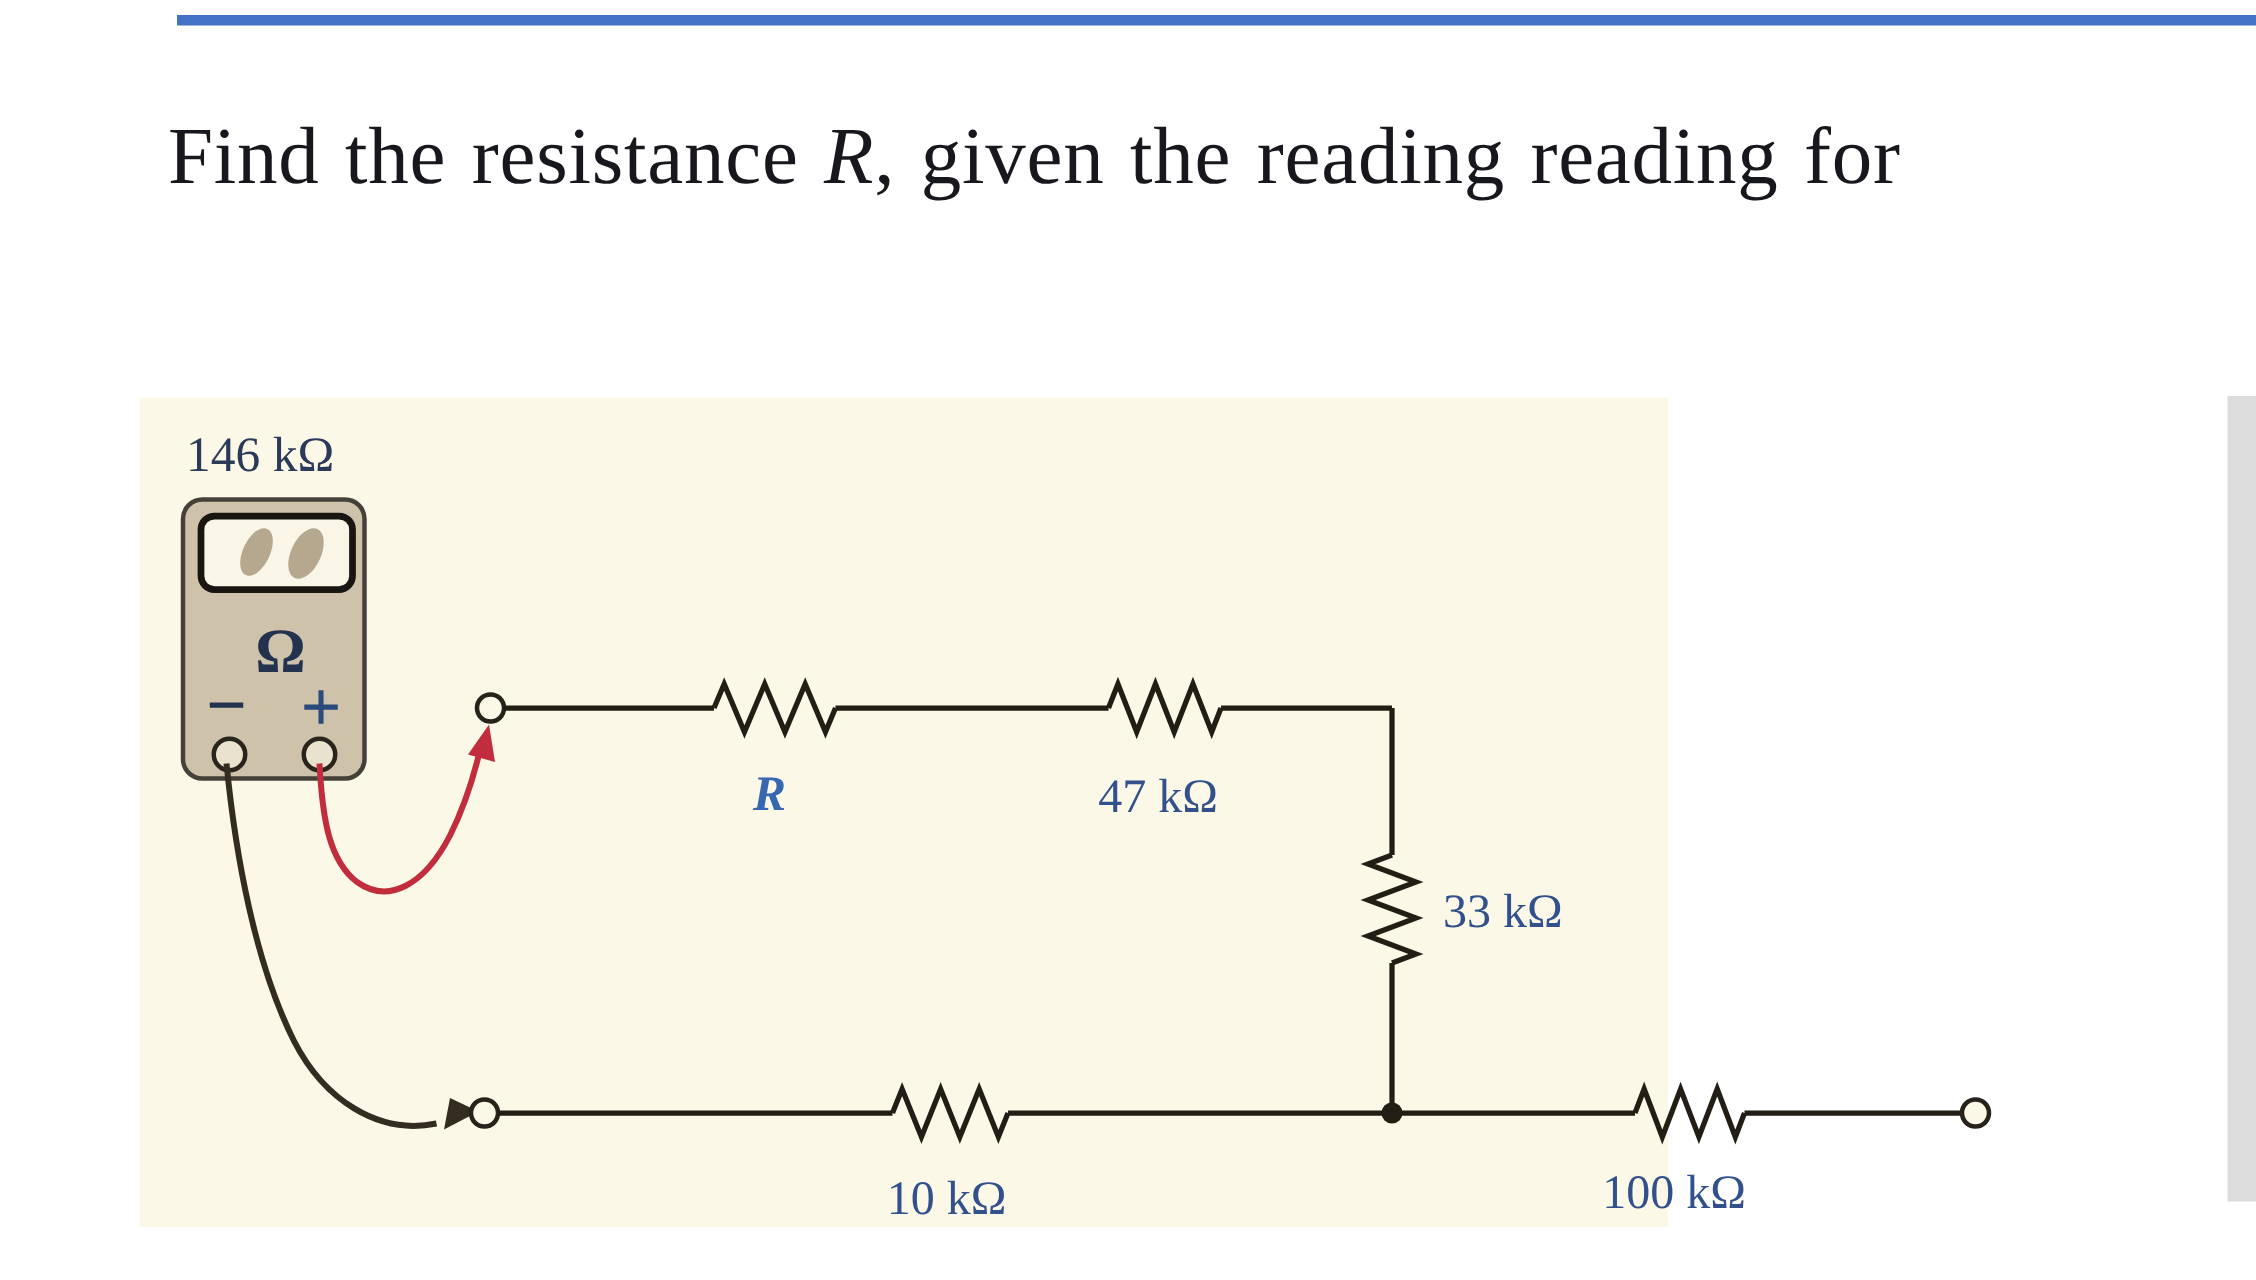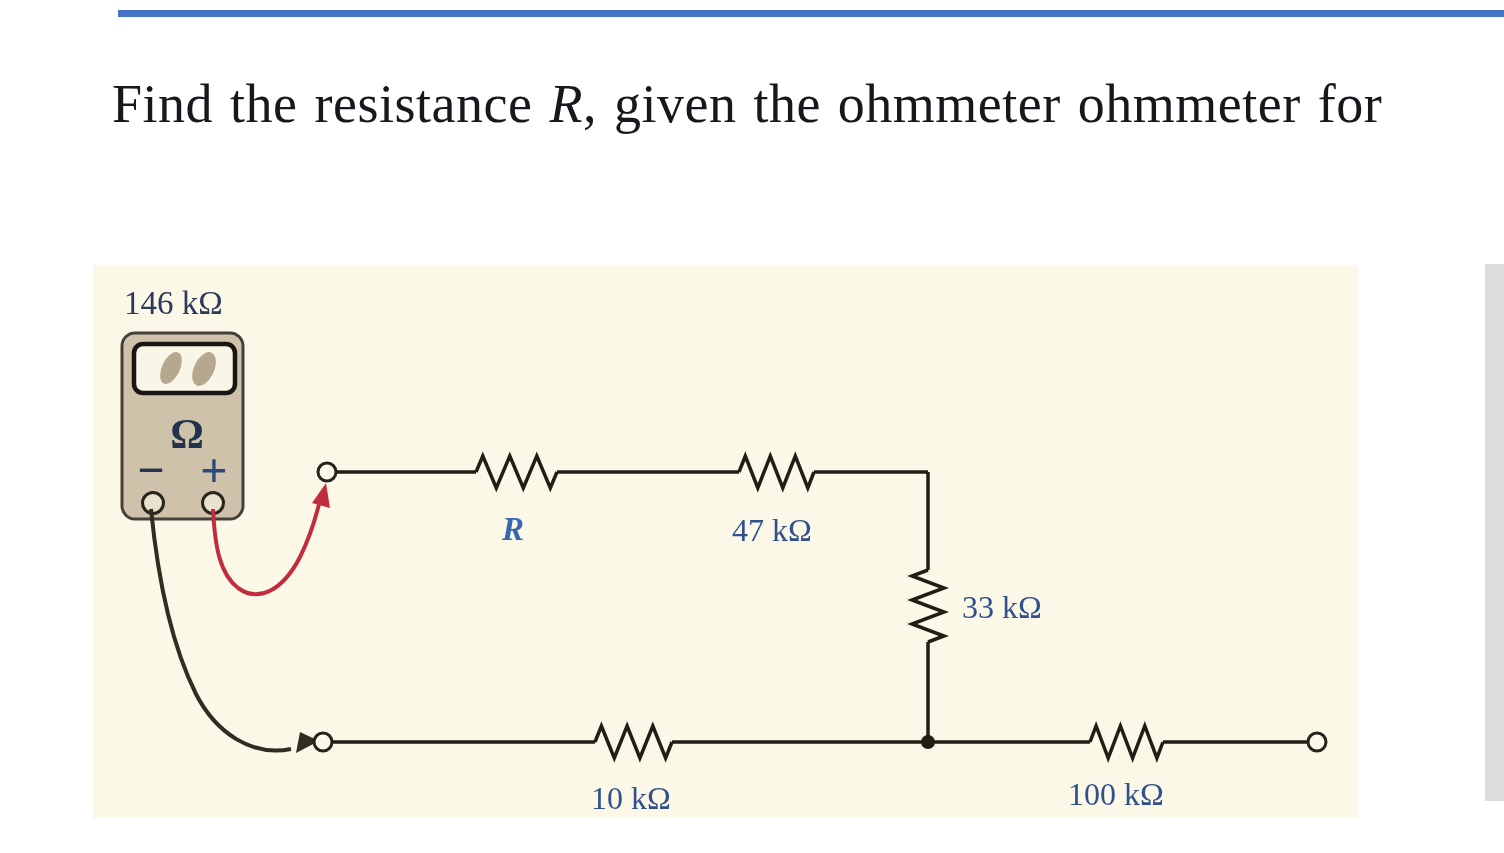--- a/index.html
+++ b/index.html
@@ -12,21 +12,21 @@
 
   .problem {
     position:absolute; left:112px; top:64px;
     font-size:54px; line-height:81px; color:#17171e;
     letter-spacing:0.5px; word-spacing:3px; white-space:nowrap;
   }
   .problem .var { font-style:italic; }
   .trail-period { display:inline-block; margin-left:118px; }
 
   .figure {
-    position:absolute; left:93px; top:265px; width:1265px; height:553px;
+    position:absolute; left:93px; top:265px; width:1019px; height:553px;
     background:#fbf8e7;
   }
   .figure svg { position:absolute; left:0; top:0; }
   .figure text { font-family:"Liberation Serif","DejaVu Serif",serif; }
 
   .wire     { stroke:#221e15; stroke-width:3.5; fill:none; }
   .resistor { stroke:#221e15; stroke-width:3.5; fill:none; stroke-linejoin:miter; }
   .terminal { fill:#fbf8e7; stroke:#27221a; stroke-width:3; }
   .value-label { font-size:32px; fill:#31508c; }
   .r-label  { font-size:33px; fill:#3767b1; font-style:italic; font-weight:bold; }
@@ -34,21 +34,21 @@
   .meter-glyph { fill:#23324e; font-weight:bold; }
 
   .scroll-strip { position:absolute; left:1485px; top:264px; width:19px; height:537px; background:#dcdcdc; }
 </style>
 </head>
 <body>
 
 <div class="accent-bar"></div>
 
 <div class="problem">
-  <div><span>Find the resistance </span><span class="var">R</span><span>, given the ohmmeter ohmmeter for</span></div>
+  <div><span>Find the resistance </span><span class="var">R</span><span>, given the reading reading for</span></div>
 </div>
 
 <div class="figure">
   <svg width="1265" height="553" viewBox="93 265 1265 553">
 
     <text x="124" y="314" class="meter-reading">146 kΩ</text>
 
     <g>
       <rect x="122" y="333" width="121" height="186" rx="13" fill="#cec3aa" stroke="#45413a" stroke-width="3"></rect>
       <rect x="134" y="344" width="101" height="49" rx="9" fill="#f9f5e7" stroke="#191611" stroke-width="4.5"></rect>

